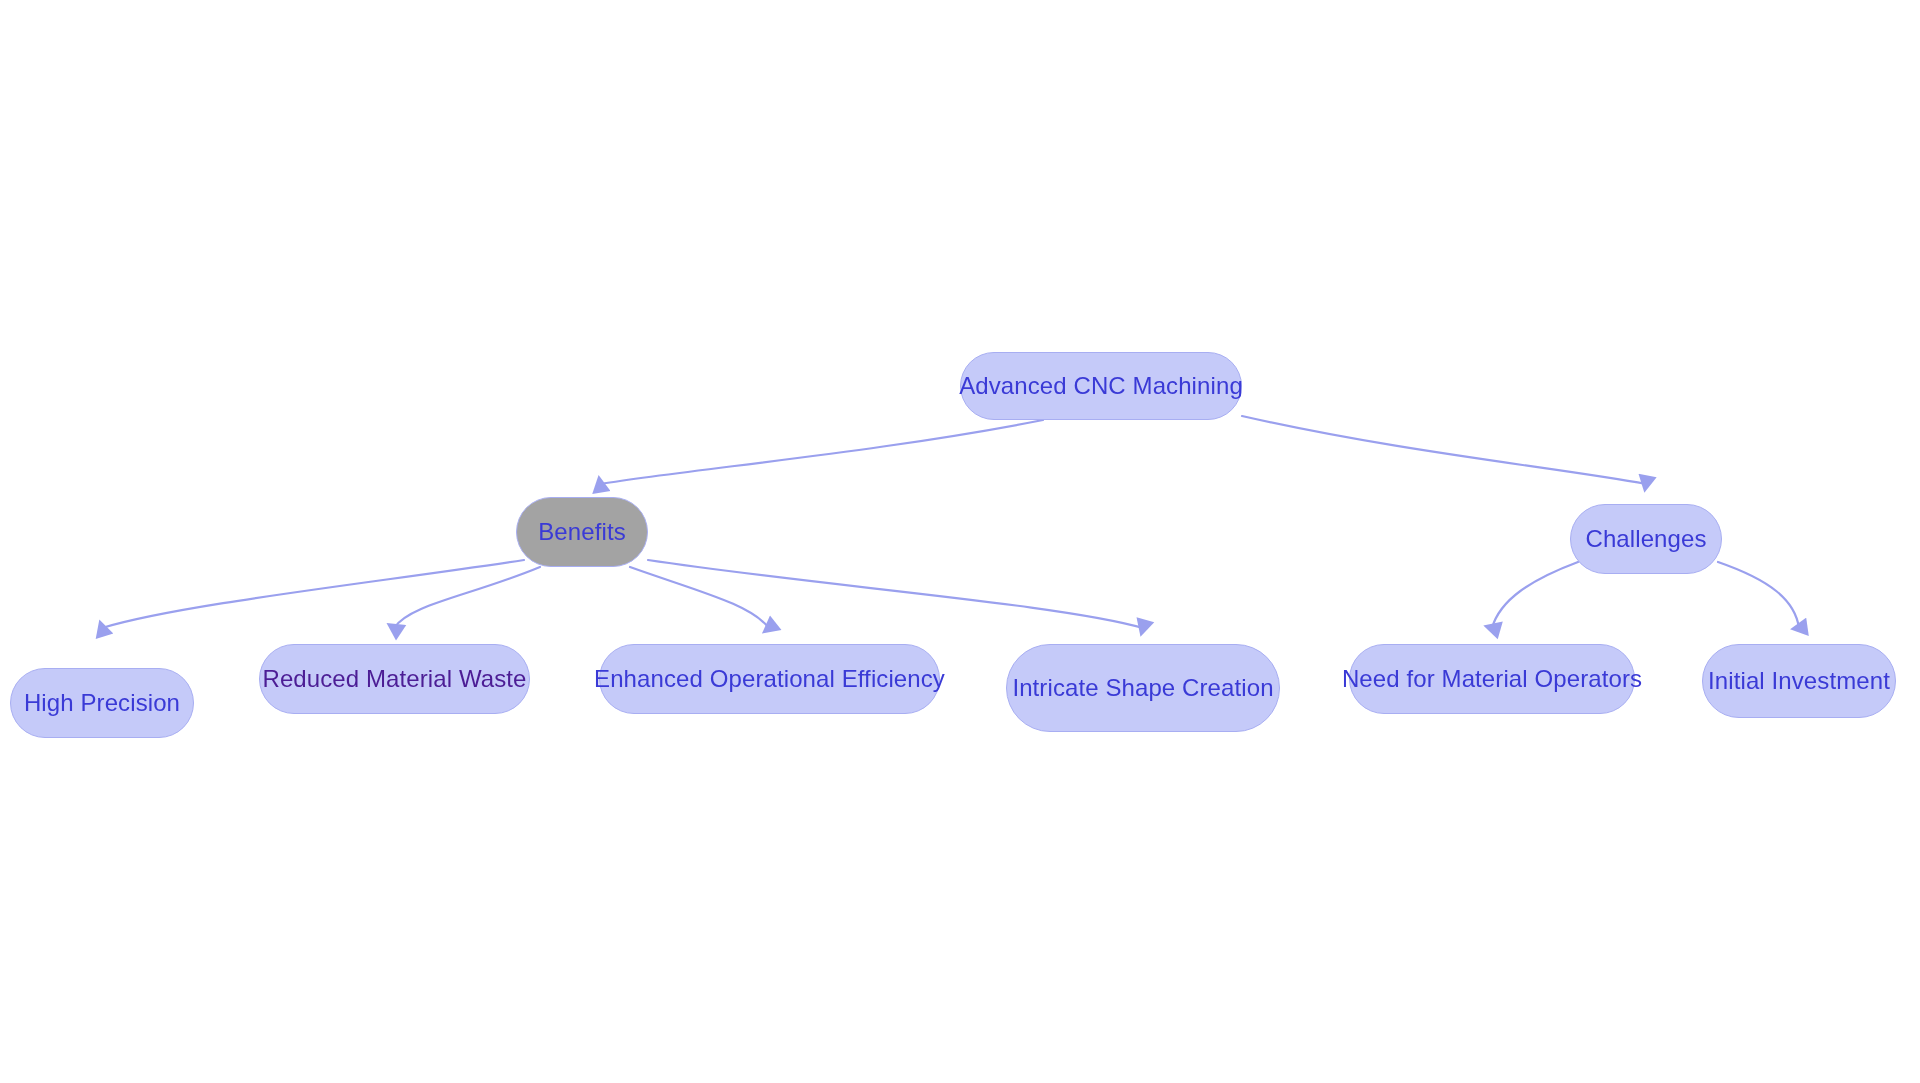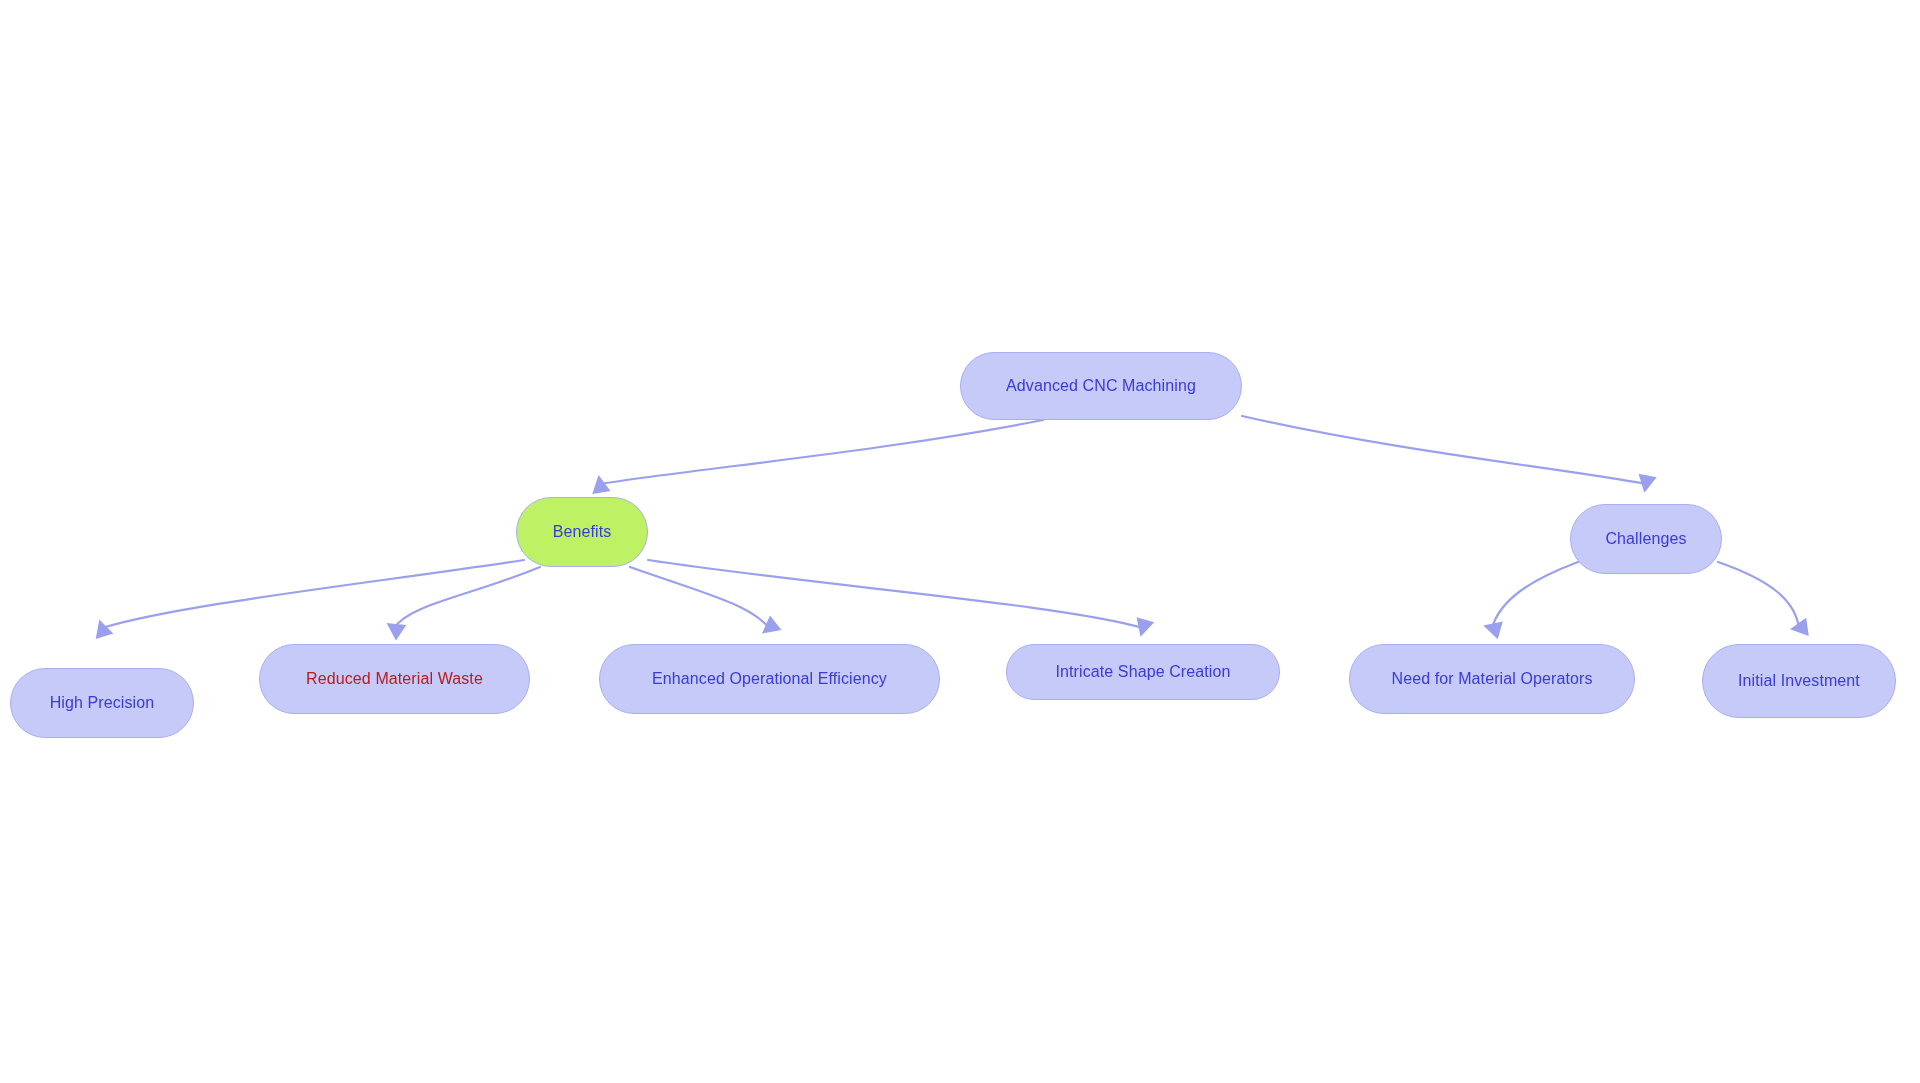--- a/index.html
+++ b/index.html
@@ -31,21 +31,21 @@
     position: absolute;
     box-sizing: border-box;
     display: flex;
     align-items: center;
     justify-content: center;
     background: #c5caf9;
     border: 1.6px solid #a8aef2;
     border-radius: 999px;
     color: #3a3ad6;
     font-family: "Liberation Sans", sans-serif;
-    font-size: 16px;
+    font-size: 24px;
     font-weight: 400;
     letter-spacing: 0.1px;
     white-space: nowrap;
     user-select: none;
   }
   .node-label {
     color: #3a3ad6;
     line-height: 1;
   }
 </style>
@@ -69,36 +69,36 @@
         <path d="M 648 560 C 820 586, 1060 604, 1143 628" marker-end="url(#arrowhead)"></path>
         <path d="M 1578 562 C 1530 580, 1500 600, 1492 628" marker-end="url(#arrowhead)"></path>
         <path d="M 1718 562 C 1770 580, 1795 600, 1799 628" marker-end="url(#arrowhead)"></path>
       </g>
   </svg>
 
   <div id="nodes-layer">
       <div class="node" style="left: 960px; top: 352px; width: 282px; height: 68px; background: rgb(197, 202, 249); border-color: rgb(168, 174, 242);">
         <span class="node-label" style="color: rgb(58, 58, 214);">Advanced CNC Machining</span>
       </div>
-      <div class="node" style="left: 516px; top: 497px; width: 132px; height: 70px; background: #bef264; border-color: rgb(168, 174, 242);">
+      <div class="node" style="left: 516px; top: 497px; width: 132px; height: 70px; background: #a3a3a3; border-color: rgb(168, 174, 242);">
         <span class="node-label" style="color: rgb(58, 58, 214);">Benefits</span>
       </div>
       <div class="node" style="left: 1570px; top: 497px; width: 152px; height: 70px; background: rgb(197, 202, 249); border-color: rgb(168, 174, 242); margin-top: 7px;">
         <span class="node-label" style="color: rgb(58, 58, 214);">Challenges</span>
       </div>
       <div class="node" style="left: 10px; top: 644px; width: 184px; height: 70px; background: rgb(197, 202, 249); border-color: rgb(168, 174, 242); margin-top: 24px;">
         <span class="node-label" style="color: rgb(58, 58, 214);">High Precision</span>
       </div>
       <div class="node" style="left: 259px; top: 644px; width: 271px; height: 70px; background: rgb(197, 202, 249); border-color: rgb(168, 174, 242);">
-        <span class="node-label" style="color: #b91c1c;">Reduced Material Waste</span>
+        <span class="node-label" style="color: #4c1d95;">Reduced Material Waste</span>
       </div>
       <div class="node" style="left: 599px; top: 644px; width: 341px; height: 70px; background: rgb(197, 202, 249); border-color: rgb(168, 174, 242);">
         <span class="node-label" style="color: rgb(58, 58, 214); text-align: center;">Enhanced Operational Efficiency</span>
       </div>
-      <div class="node" style="left: 1006px; top: 644px; width: 274px; height: 56px; background: rgb(197, 202, 249); border-color: rgb(168, 174, 242);">
+      <div class="node" style="left: 1006px; top: 644px; width: 274px; height: 88px; background: rgb(197, 202, 249); border-color: rgb(168, 174, 242);">
         <span class="node-label" style="color: rgb(58, 58, 214);">Intricate Shape Creation</span>
       </div>
       <div class="node" style="left: 1349px; top: 644px; width: 286px; height: 70px; background: rgb(197, 202, 249); border-color: rgb(168, 174, 242);">
         <span class="node-label" style="color: rgb(58, 58, 214);">Need for Material Operators</span>
       </div>
       <div class="node" style="left: 1702px; top: 644px; width: 194px; height: 74px; background: rgb(197, 202, 249); border-color: rgb(168, 174, 242);">
         <span class="node-label" style="color: rgb(58, 58, 214);">Initial Investment</span>
       </div>
     </div>
 

